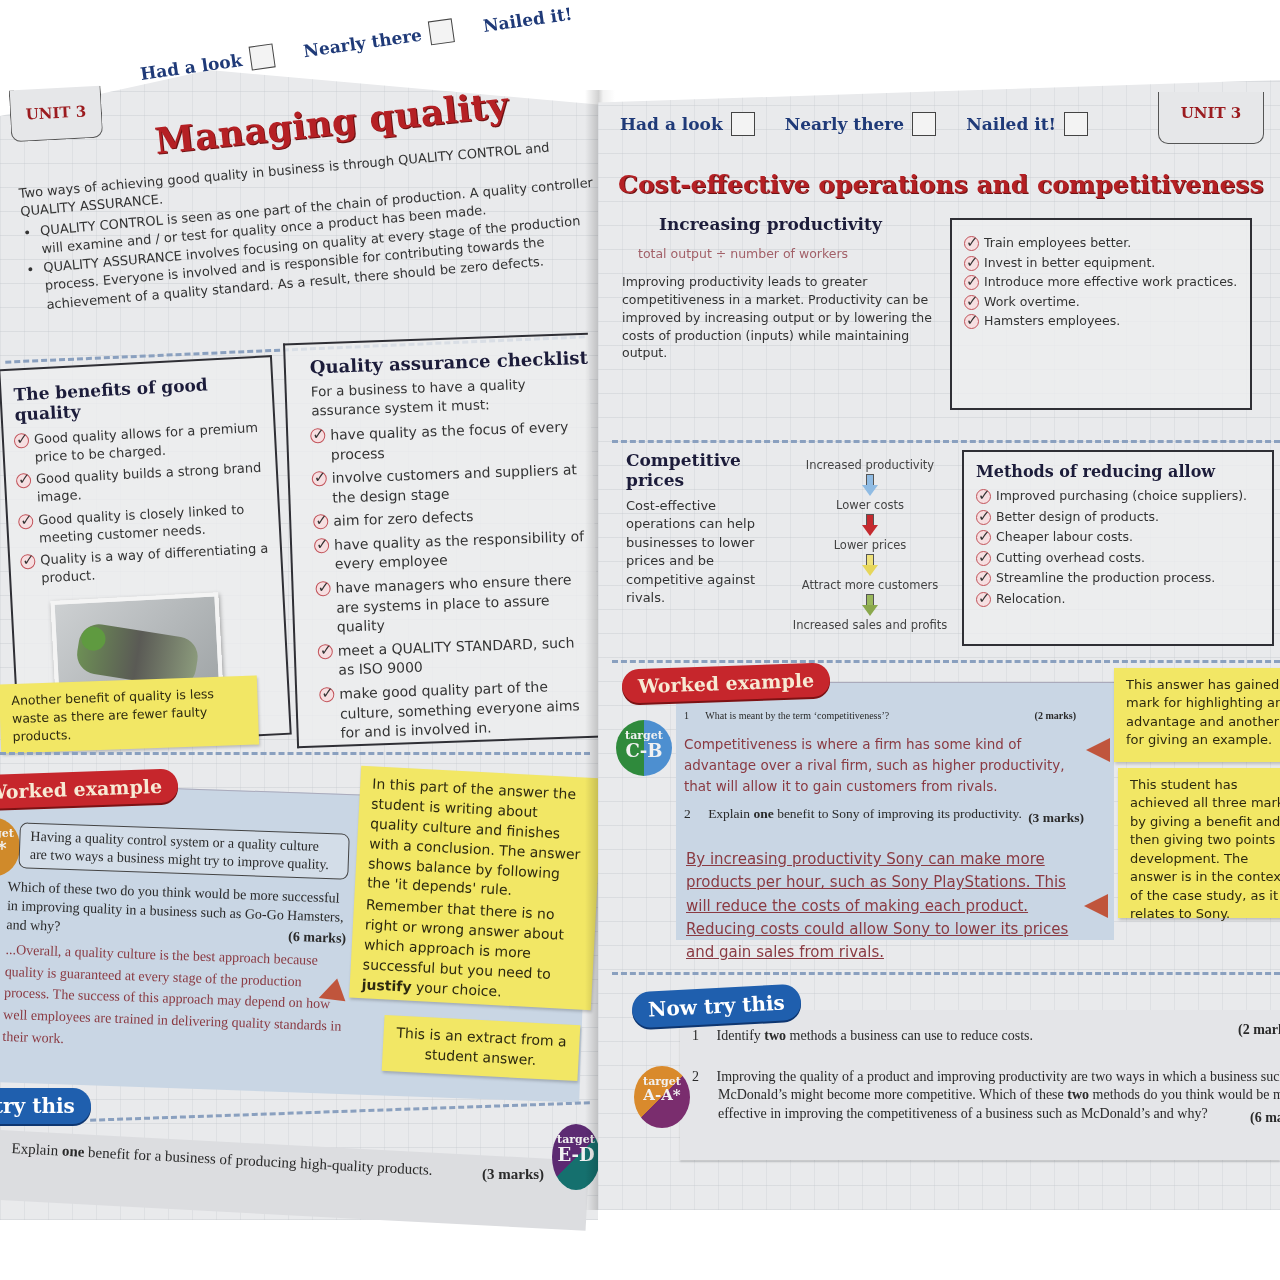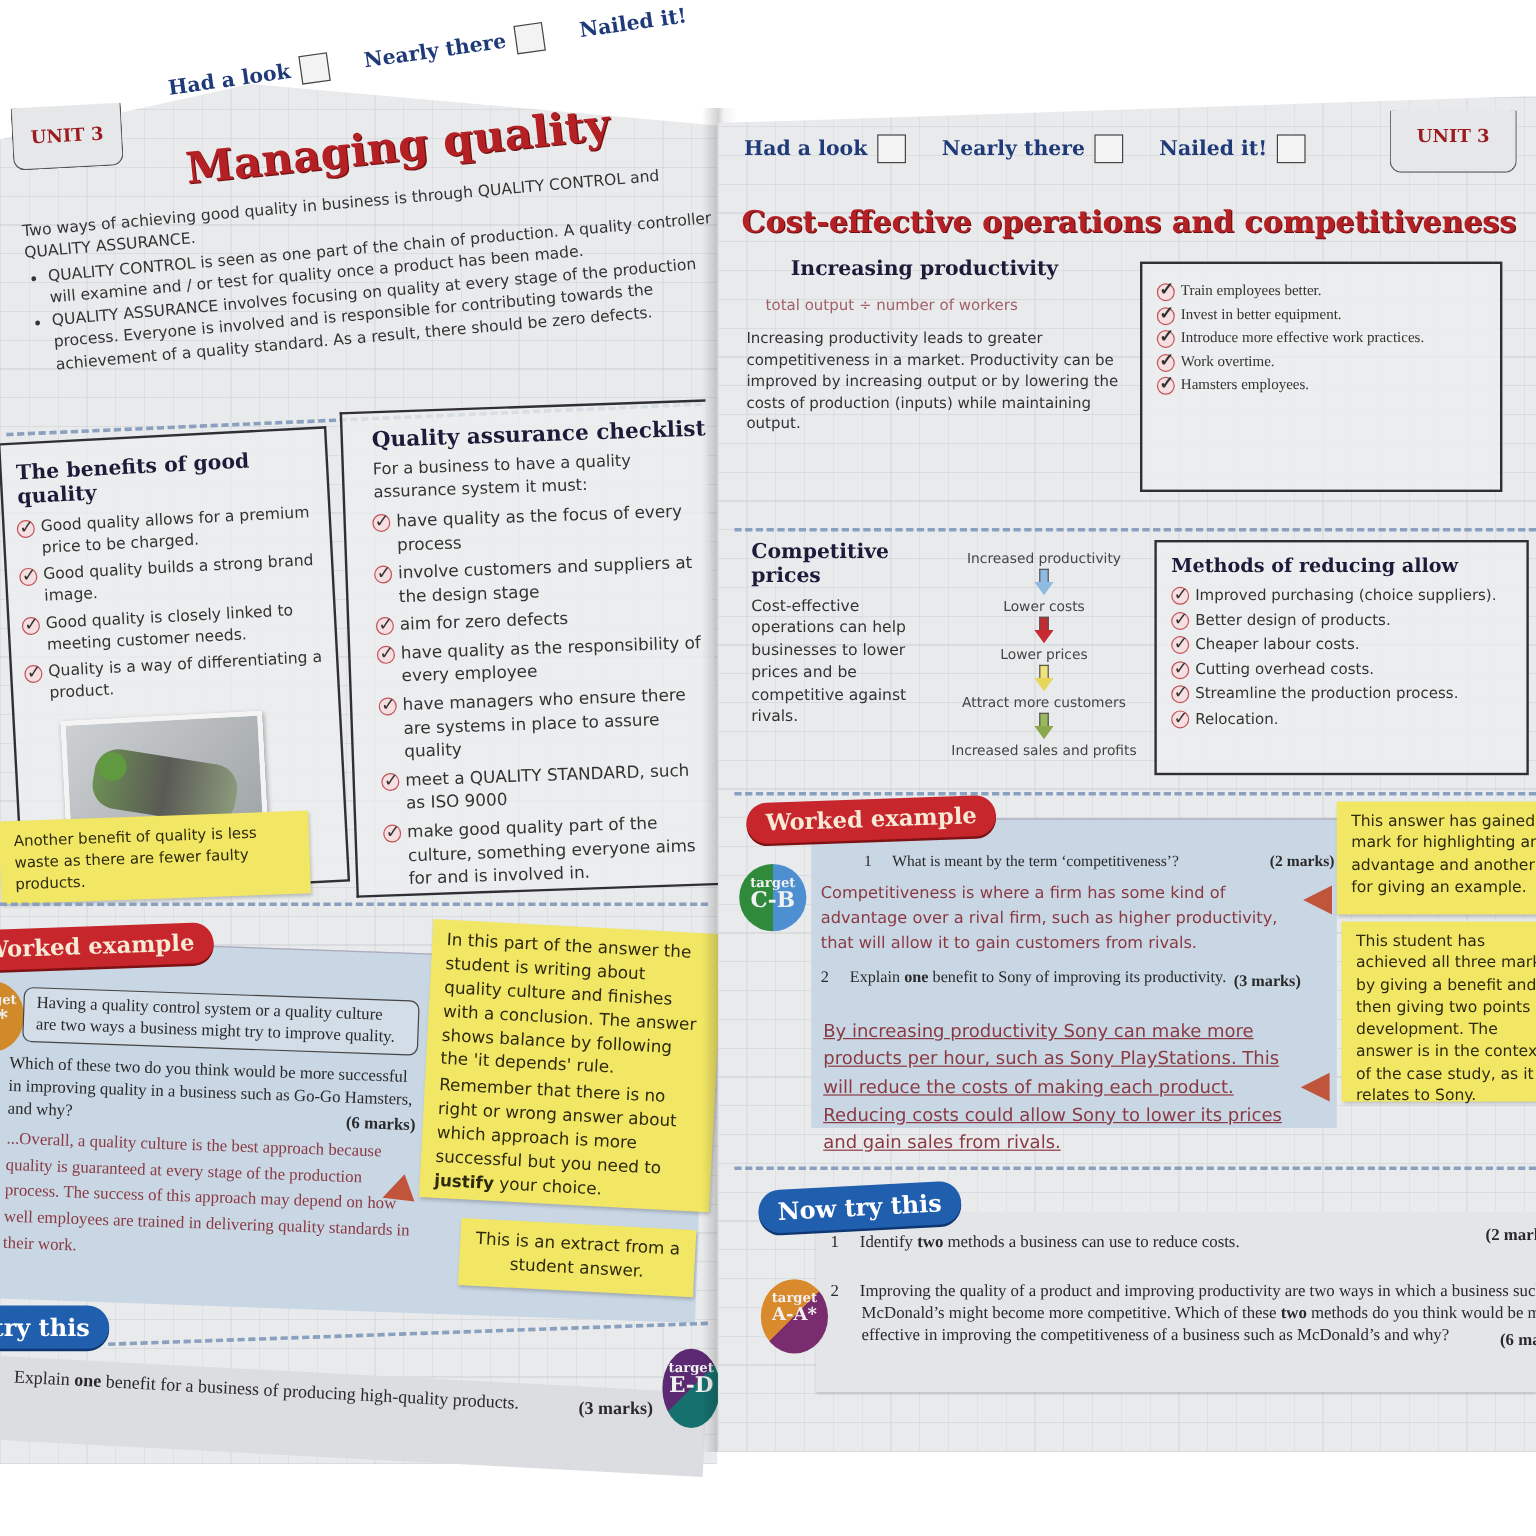--- a/index.html
+++ b/index.html
@@ -173,25 +173,25 @@
 </div>
 <div class="abs unit-tab" style="left:1158px; top:92px; width:106px; height:52px; padding-top:12px;">
   <span>UNIT 3</span>
 </div>
 
 <h1 class="abs title-red" style="left:618px; top:170px; font-size:25px; white-space:nowrap;">Cost-effective operations and competitiveness</h1>
 
 <div class="abs" style="left:622px; top:214px; width:320px;">
   <div class="box-title" style="font-size:17px;margin-left:37px;">Increasing productivity</div>
   <p style="color:#a26068; font-size:12.5px; margin:12px 0 12px 16px;">total output ÷ number of workers</p>
-  <p class="body-text" style="font-size:12.5px;">Increasing productivity leads to greater competitiveness in a market. Productivity can be improved by increasing output or by lowering the costs of production (inputs) while maintaining output.</p>
+  <p class="body-text" style="font-size:12.5px;">Improving productivity leads to greater competitiveness in a market. Productivity can be improved by increasing output or by lowering the costs of production (inputs) while maintaining output.</p>
 </div>
 
 <div class="abs box-panel" style="left:950px; top:218px; width:302px; height:192px; padding:10px 12px;">
-  <ul class="checklist" style="margin-top:4px;font-family:Liberation Serif, serif;">
+  <ul class="checklist" style="margin-top:4px;">
     <li style="font-size:12.5px; margin-bottom:2px;"><span class="checkicon"></span><span>Train employees better.</span></li>
     <li style="font-size:12.5px; margin-bottom:2px;"><span class="checkicon"></span><span>Invest in better equipment.</span></li>
     <li style="font-size:12.5px; margin-bottom:2px;"><span class="checkicon"></span><span>Introduce more effective work practices.</span></li>
     <li style="font-size:12.5px; margin-bottom:2px;"><span class="checkicon"></span><span>Work overtime.</span></li>
     <li style="font-size:12.5px; margin-bottom:2px;"><span class="checkicon"></span><span>Hamsters employees.</span></li>
   </ul>
 </div>
 
 <div class="abs dash-line" style="left:612px; top:440px; width:668px;"></div>
 
@@ -237,21 +237,21 @@
 </div>
 
 <div class="abs dash-line" style="left:612px; top:660px; width:668px;"></div>
 
 <div class="abs worked-panel" style="left:676px; top:682px; width:438px; height:258px;"></div>
 <div class="abs pill-red" style="left:622px; top:666px; transform:rotate(-2deg);">Worked example</div>
 <div class="abs target" style="left:616px; top:720px; width:56px; height:56px; background:linear-gradient(90deg,#2f8a3c 50%,#4d8fd0 50%);">
   <span class="t1">target</span>
   <span class="t2">C-B</span>
 </div>
-<div class="abs serif" style="left:720px; top:710px; width:392px; font-size:13px;">
+<div class="abs serif" style="left:684px; top:710px; width:392px; font-size:10px;">
   <span style="margin-right:14px;">1</span>
   <span>What is meant by the term ‘competitiveness’?</span>
   <b style="float:right;">(2 marks)</b>
 </div>
 <p class="abs answer-red" style="left:684px; top:734px; width:392px; font-size:13.5px;">Competitiveness is where a firm has some kind of advantage over a rival firm, such as higher productivity, that will allow it to gain customers from rivals.</p>
 <div class="abs serif" style="left:684px; top:806px; width:400px; font-size:13.5px;">
   <span style="margin-right:14px;">2</span>
   <span>Explain</span>
   <b>one</b>
   <span>benefit to Sony of improving its productivity.</span>

